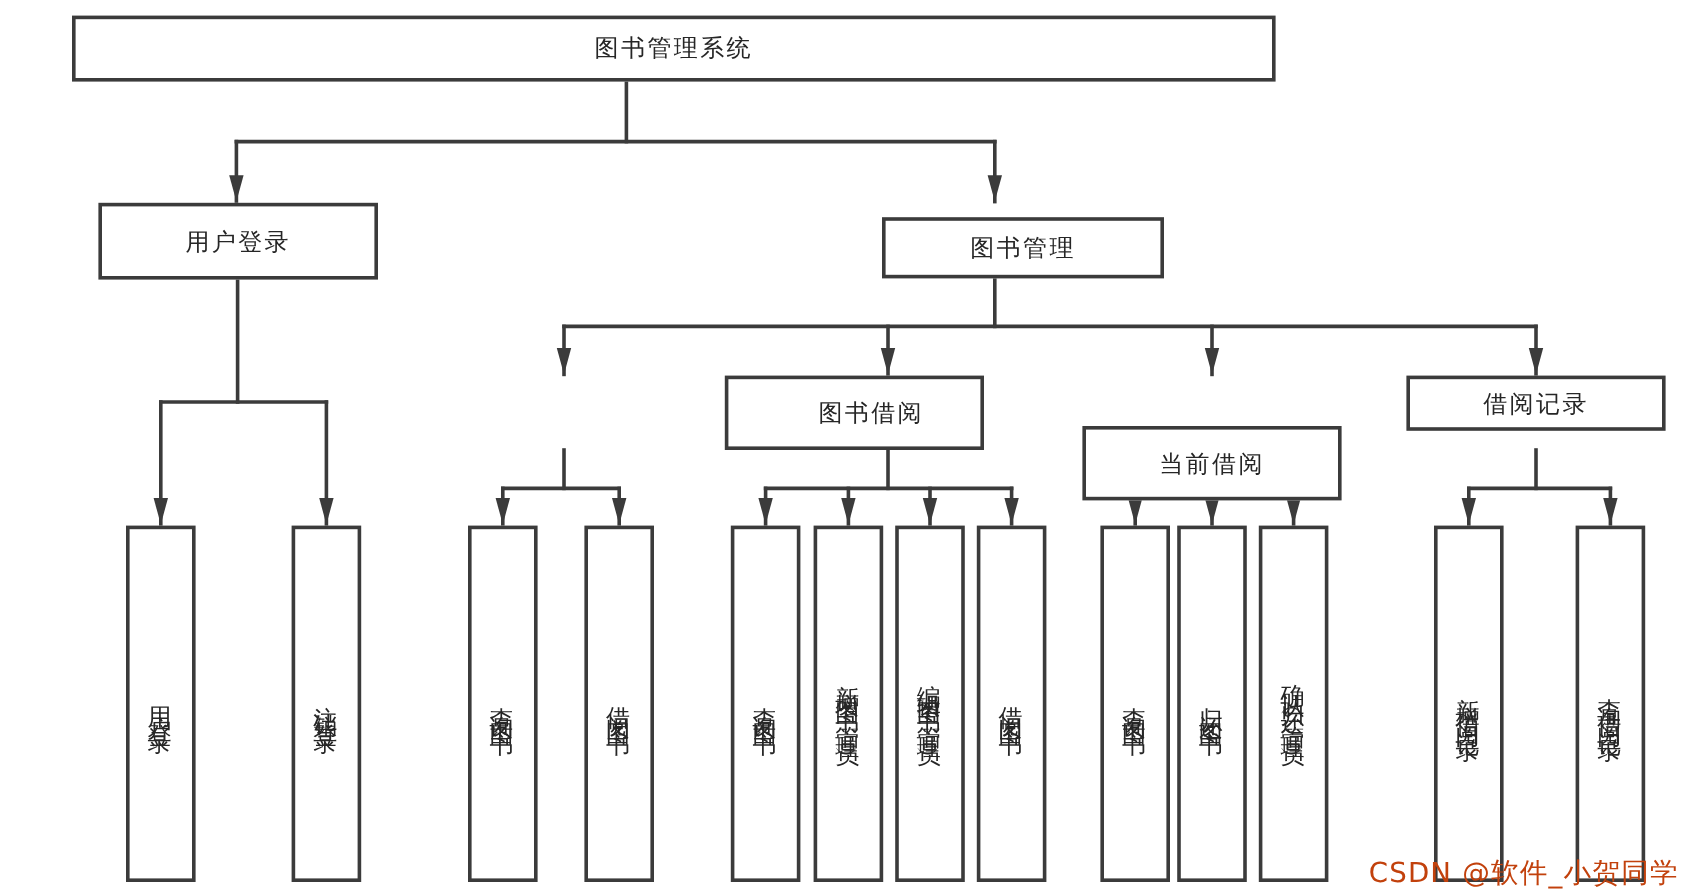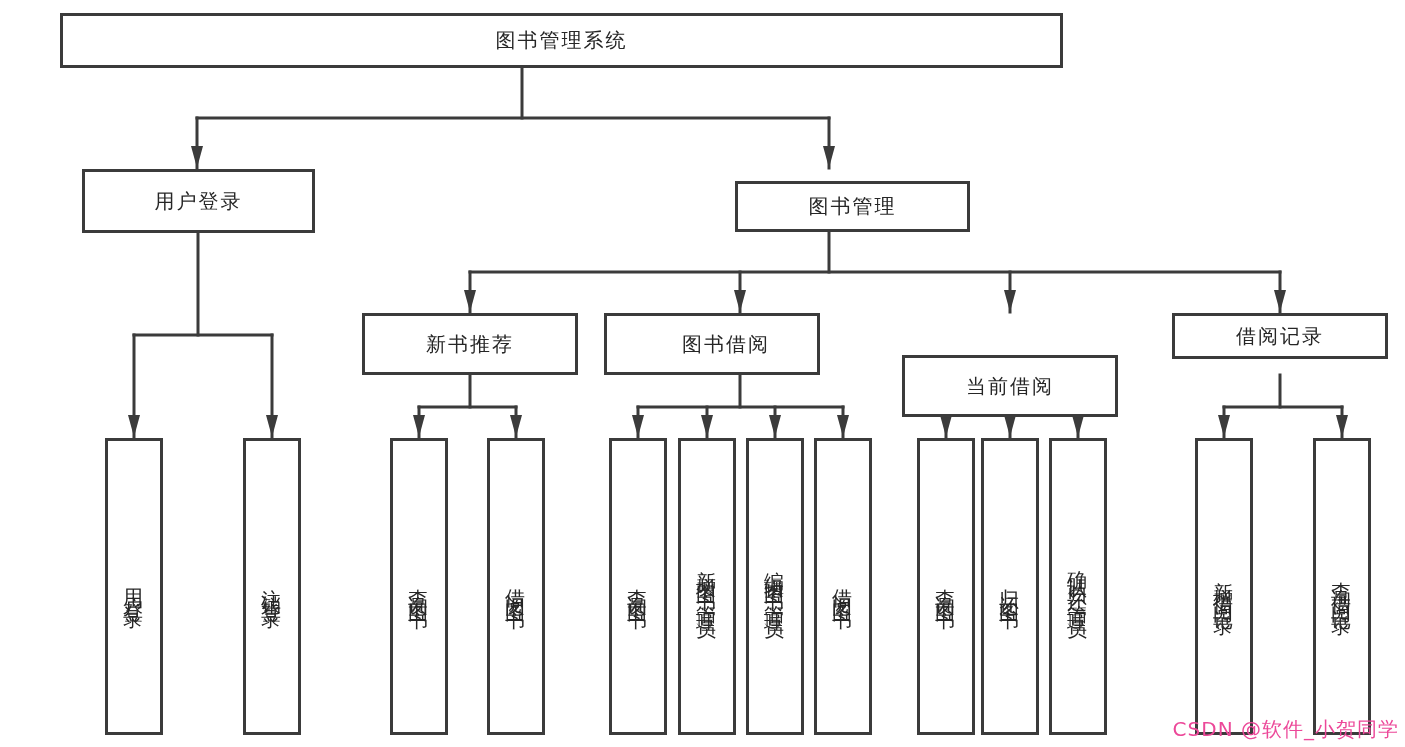--- a/index.html
+++ b/index.html
@@ -26,23 +26,23 @@
   .leaf{
     writing-mode:vertical-rl;
     text-orientation:mixed;
     letter-spacing:7px;
     font-size:20px;
     white-space:normal;
   }
   .watermark{
     position:absolute;
     right:6px;bottom:4px;
-    font-size:20px;
+    font-size:23px;
     letter-spacing:1px;
-    color:#ec4899;
+    color:#c2410c;
     pointer-events:none;
   }
 </style>
 </head>
 <body>
 
 <div class="canvas">
 
   <svg class="wires" width="1405" height="747" viewBox="0 0 1405 747" xmlns="http://www.w3.org/2000/svg">
     <defs>
@@ -92,21 +92,20 @@
       <line x1="1224" y1="407" x2="1224" y2="437" marker-end="url(#arrow)"></line>
       <line x1="1342" y1="407" x2="1342" y2="437" marker-end="url(#arrow)"></line>
     </g>
   </svg>
 
   <div class="node" style="left:21px;top:13px;width:1003px;height:55px;margin-left:39px;">图书管理系统</div>
 
   <div class="node" style="left:82px;top:169px;width:233px;height:64px;">用户登录</div>
   <div class="node" style="left:735px;top:169px;width:235px;height:51px;margin-top:12px;">图书管理</div>
 
-  <div class="node" style="left:362px;top:313px;width:216px;height:62px;">新书推荐</div>
   <div class="node" style="left:604px;top:313px;width:216px;height:62px;padding-left:28px;">图书借阅</div>
   <div class="node" style="left:902px;top:313px;width:216px;height:62px;margin-top:42px;">当前借阅</div>
   <div class="node" style="left:1172px;top:313px;width:216px;height:46px;text-align:right;">借阅记录</div>
 
   <div class="node leaf" style="left:105px;top:438px;width:58px;height:297px;">用户登录</div>
   <div class="node leaf" style="left:243px;top:438px;width:58px;height:297px;">注销登录</div>
 
   <div class="node leaf" style="left:390px;top:438px;width:58px;height:297px;">查询图书</div>
   <div class="node leaf" style="left:487px;top:438px;width:58px;height:297px;">借阅图书</div>
 

